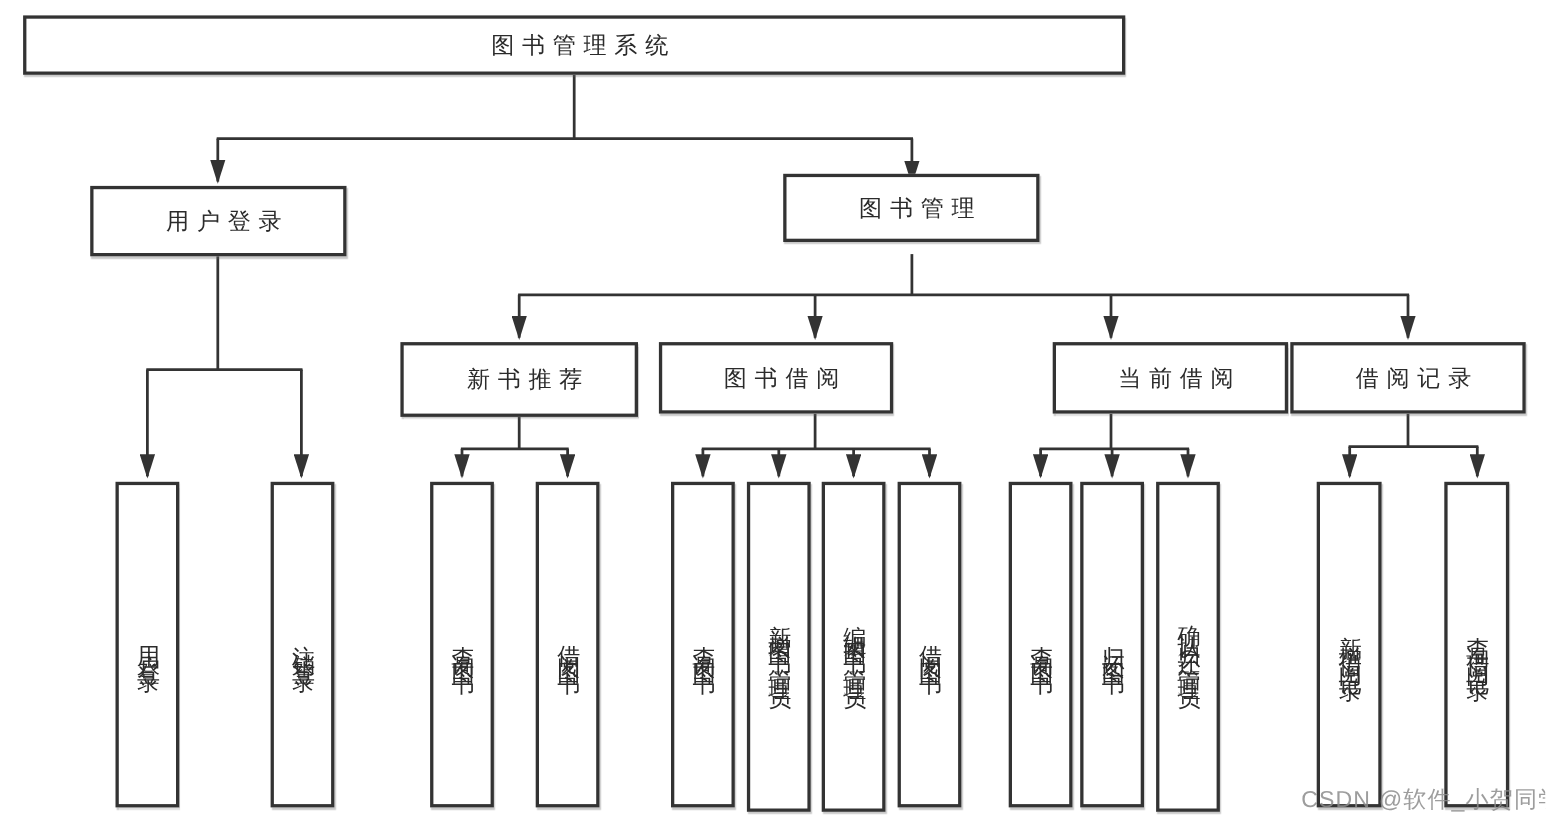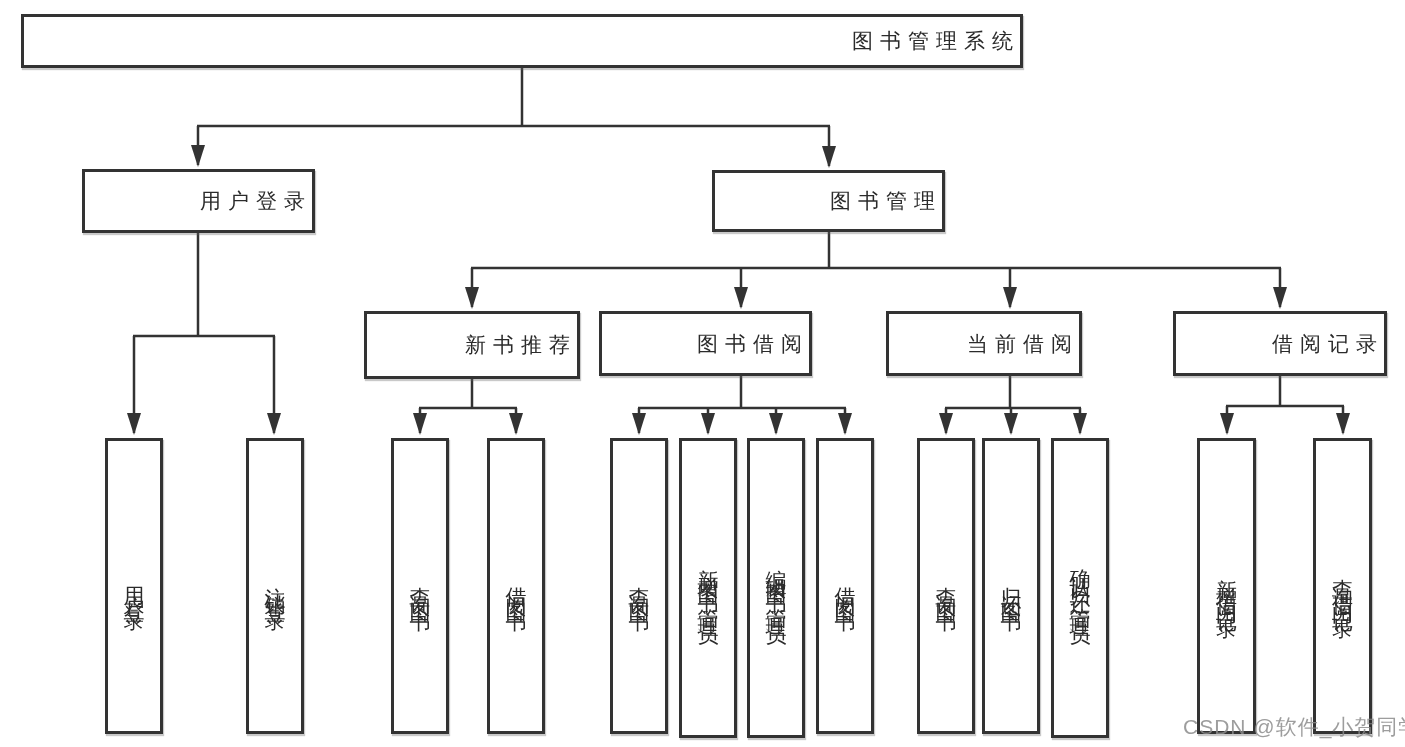--- a/index.html
+++ b/index.html
@@ -25,21 +25,20 @@
     display: flex;
     align-items: center;
     justify-content: center;
     box-shadow: 1px 2px 1px rgba(100,100,100,0.35);
   }
   .h-node {
     font-size: 21px;
     letter-spacing: 7px;
     padding-left: 17px; 
     white-space: nowrap;
-    justify-content: flex-end;
   }
   .v-node span {
     writing-mode: vertical-rl;
     text-orientation: mixed;
     font-size: 21px;
     letter-spacing: 8px;
     white-space: nowrap;
   }
   .watermark {
     position: absolute;
@@ -106,31 +105,31 @@
     </g>
   </svg>
 
   <div class="node h-node" style="left:21px; top:14px; width:1002px; height:54px;">
     <span>图书管理系统</span>
   </div>
 
   <div class="node h-node" style="left:82px; top:169px; width:233px; height:64px;">
     <span>用户登录</span>
   </div>
-  <div class="node h-node" style="left:712px; top:170px; width:233px; height:62px;">
+  <div class="node h-node" style="left:712px; top:158px; width:233px; height:62px;">
     <span>图书管理</span>
   </div>
 
   <div class="node h-node" style="left:364px; top:311px; width:216px; height:68px;">
     <span>新书推荐</span>
   </div>
   <div class="node h-node" style="left:599px; top:311px; width:213px; height:65px;">
     <span>图书借阅</span>
   </div>
-  <div class="node h-node" style="left:886px; top:311px; width:196px; height:65px;">
+  <div class="node h-node" style="left:957px; top:311px; width:214px; height:65px;">
     <span>当前借阅</span>
   </div>
   <div class="node h-node" style="left:1173px; top:311px; width:214px; height:65px;">
     <span>借阅记录</span>
   </div>
 
   <div class="node v-node" style="left:105px; top:438px; width:58px; height:296px;">
     <span>用户登录</span>
   </div>
   <div class="node v-node" style="left:246px; top:438px; width:58px; height:296px;">

